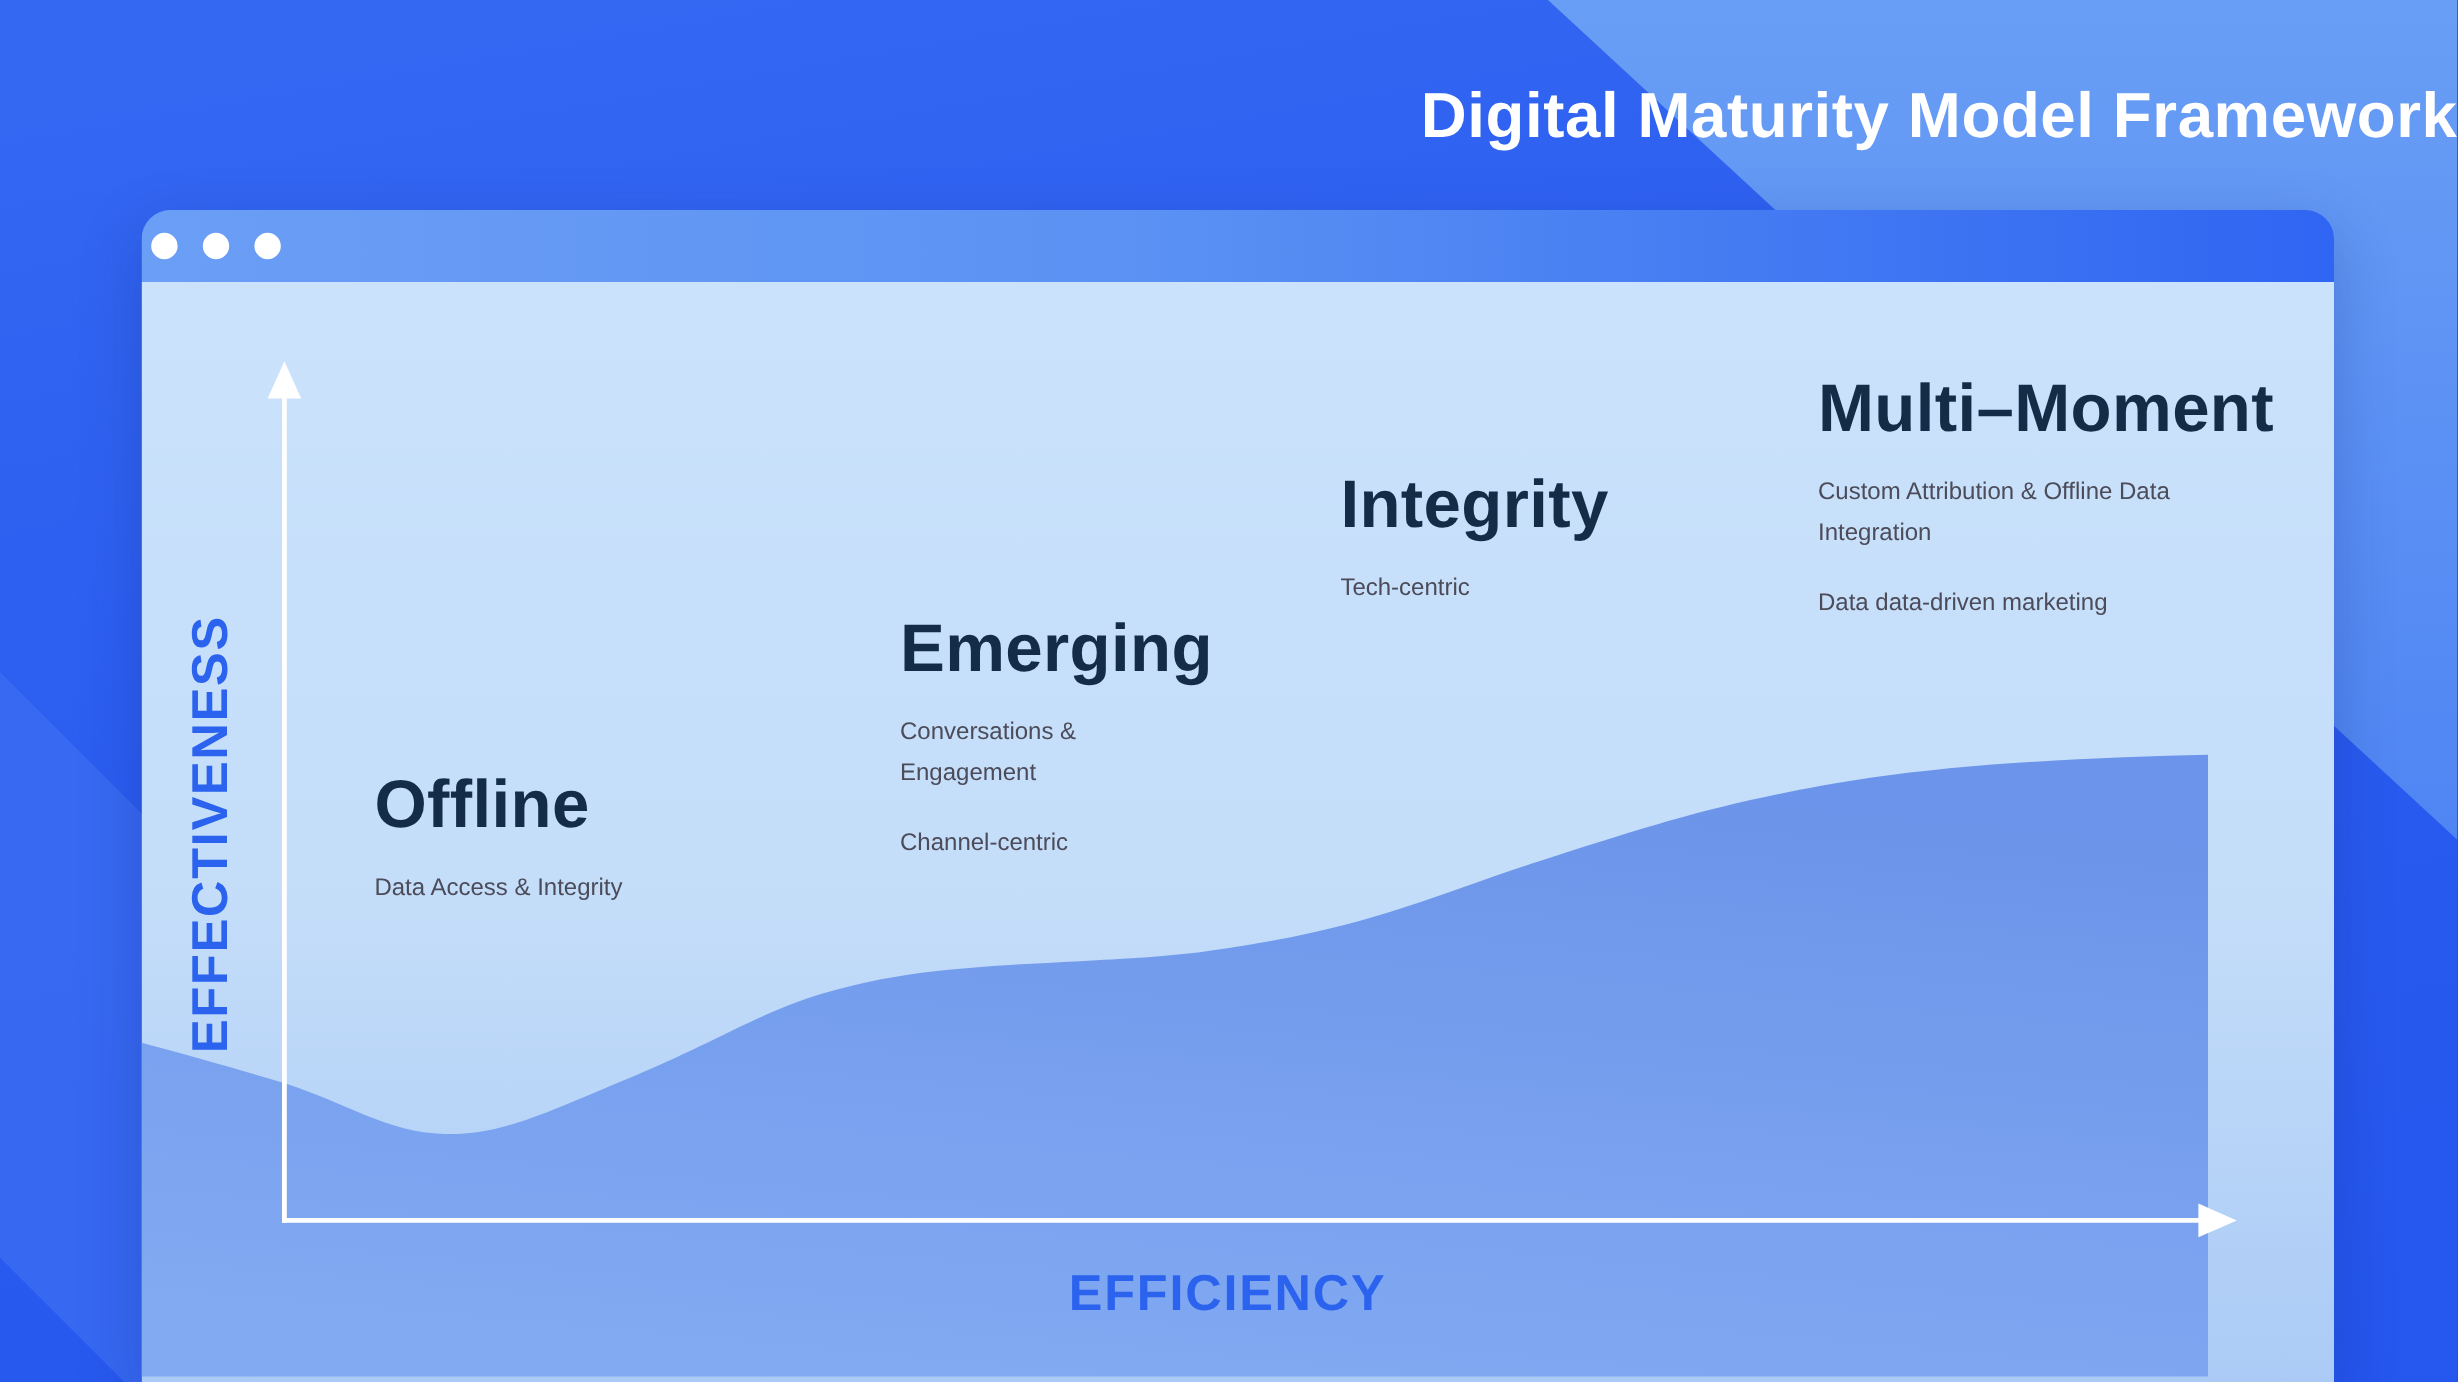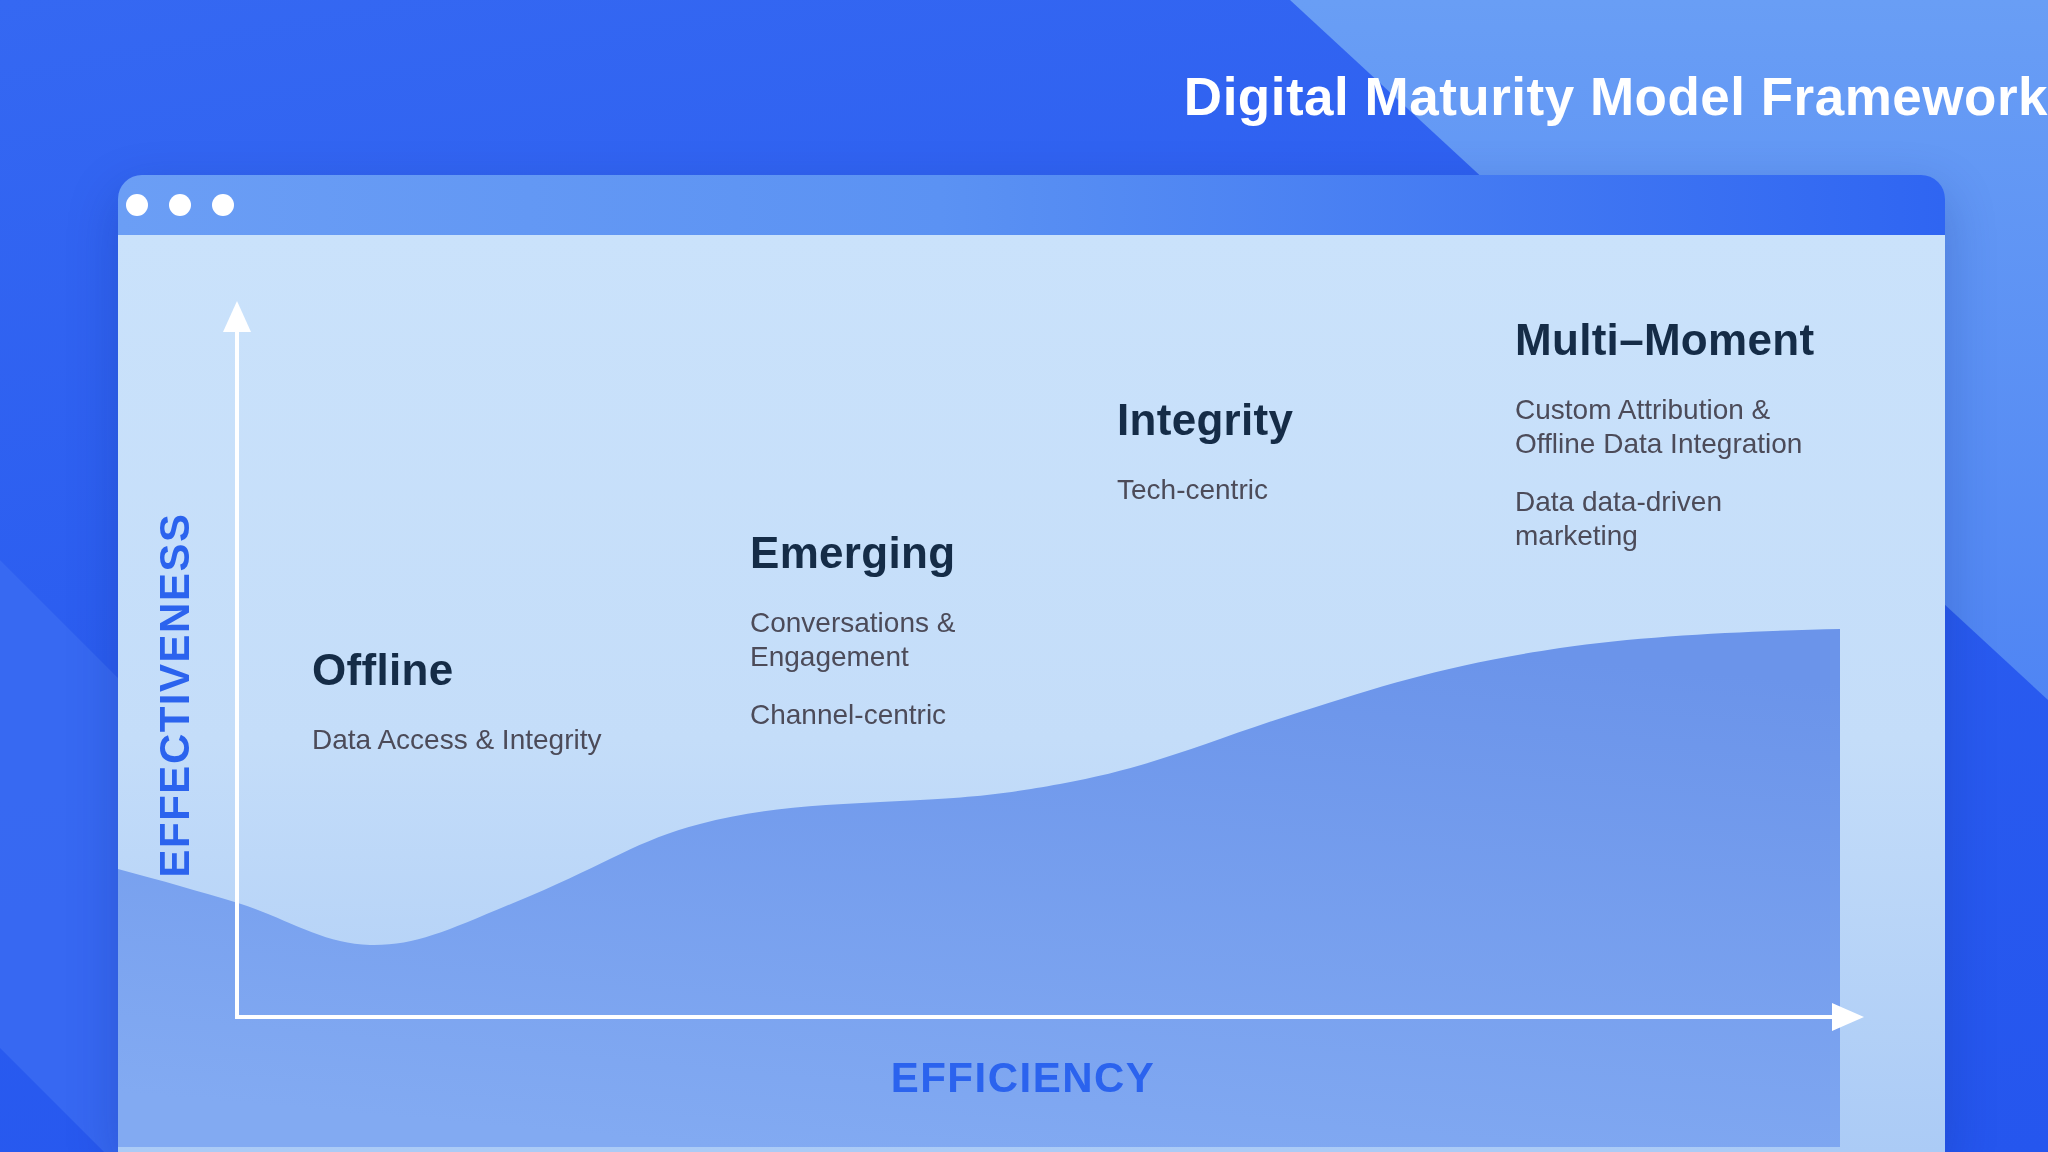--- a/index.html
+++ b/index.html
@@ -42,29 +42,29 @@
   .chart-svg{position:absolute;left:0;top:0;z-index:1;}
   .axis-label{
     position:absolute;z-index:3;color:#2b63ee;font-weight:bold;
     font-size:42px;letter-spacing:1.5px;white-space:nowrap;
   }
   .y-label{left:57px;top:460px;transform:translate(-50%,-50%) rotate(-90deg);}
   .x-label{left:905px;top:843px;transform:translate(-50%,-50%);text-align:center;}
   
   .stage{position:absolute;z-index:2;}
   .stage h2{
-    margin:0;font-size:44px;line-height:50px;font-weight:bold;color:#152c47;
+    margin:0;font-size:56px;line-height:50px;font-weight:bold;color:#152c47;
     letter-spacing:.3px;white-space:nowrap;
   }
   .stage p{
-    margin:24px 0 0 0;font-size:28px;line-height:34px;color:#4c4b59;
+    margin:24px 0 0 0;font-size:20px;line-height:34px;color:#4c4b59;
   }
   .stage p:first-of-type{margin-top:28px;}
   .stage-nascent   {left:194px;top:410px;width:340px;}
-  .stage-emerging  {left:632px;top:293px;width:220px;}
+  .stage-emerging  {left:632px;top:280px;width:220px;}
   .stage-connected {left:999px;top:160px;width:245px;}
   .stage-multi     {left:1397px;top:80px;width:330px;}
 </style>
 </head>
 <body>
 
 <div class="canvas">
 
   <div class="streak-tr"></div>
   <div class="streak-bl"></div>

